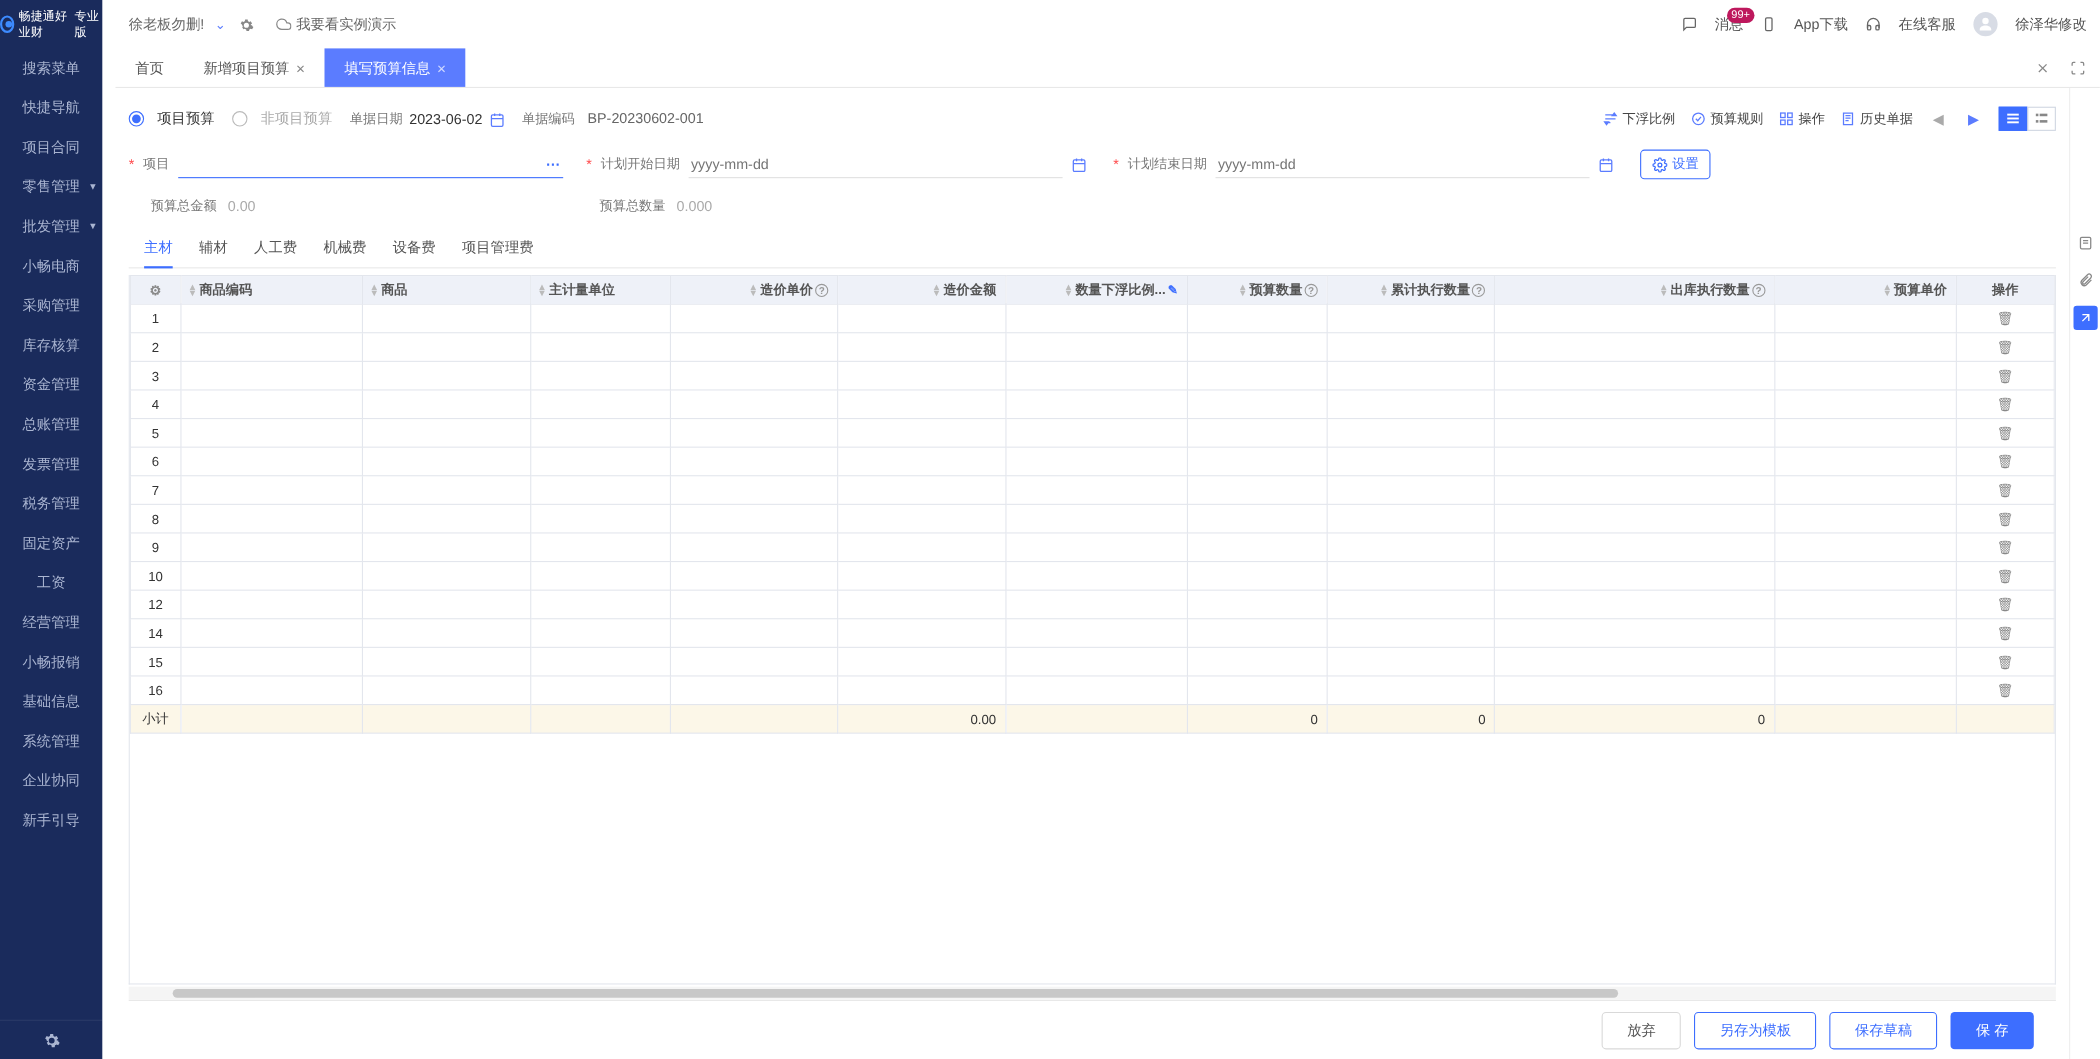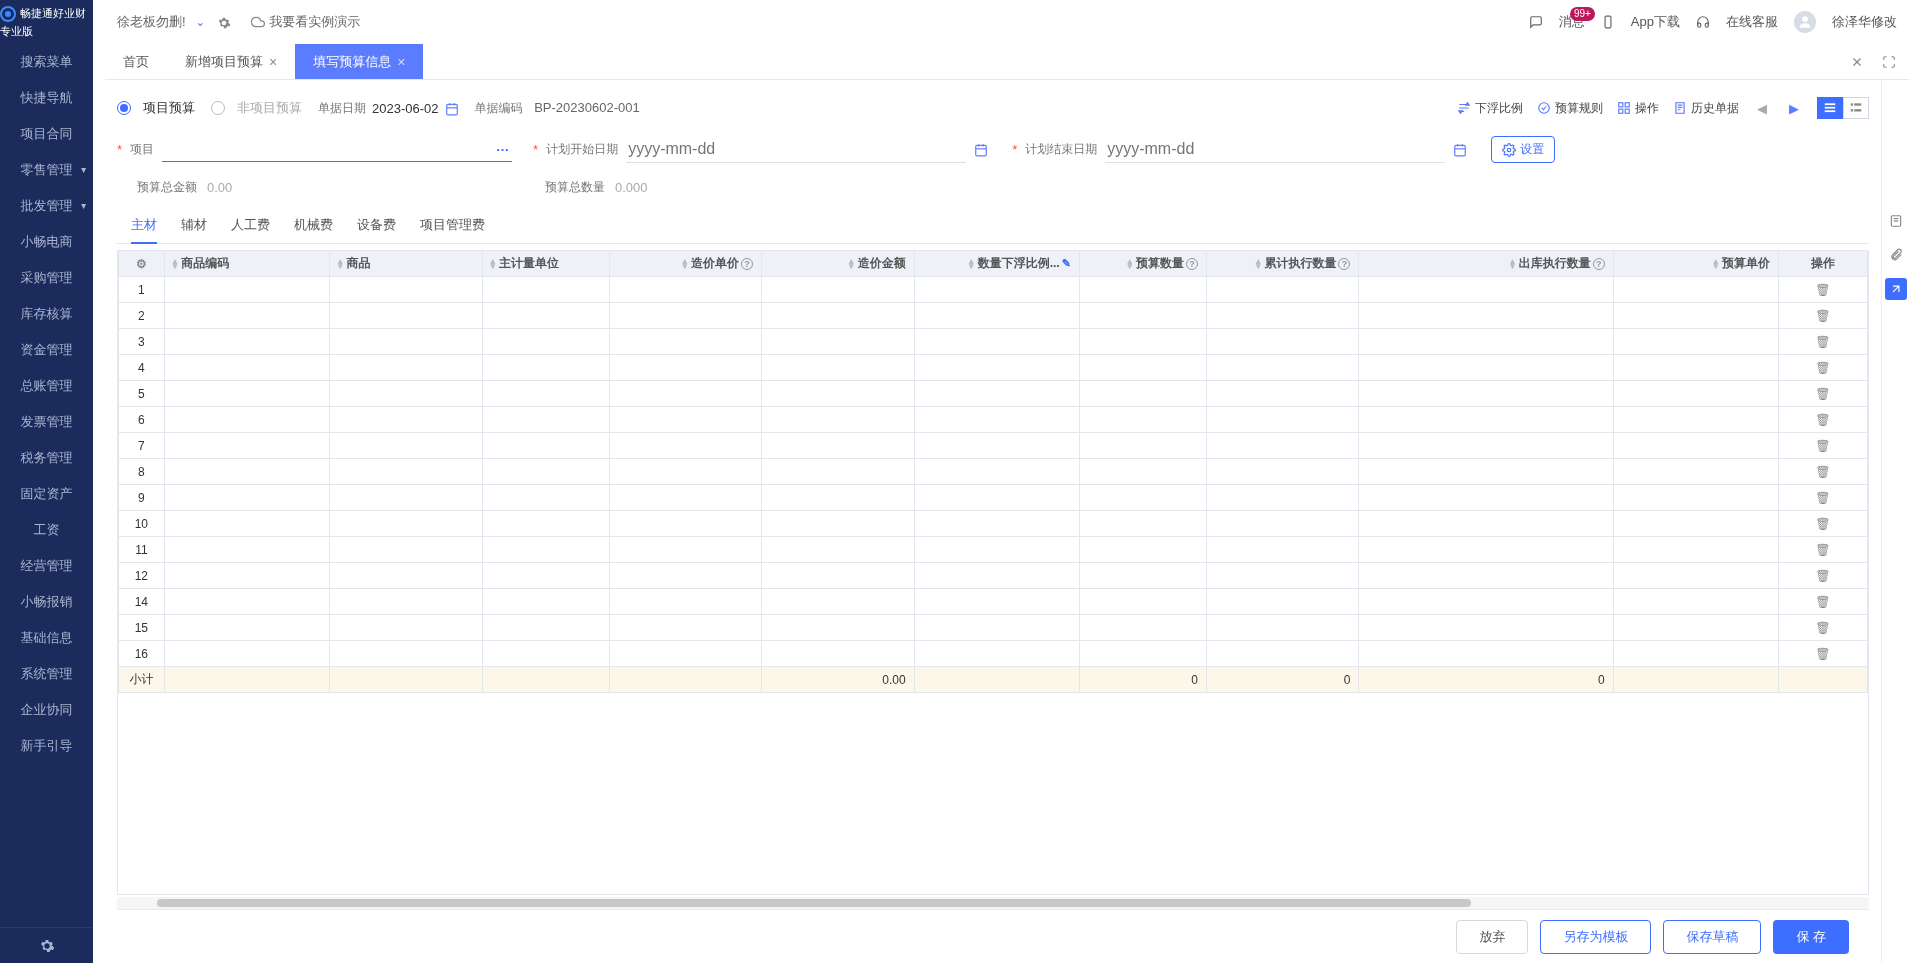--- a/index.html
+++ b/index.html
@@ -2,21 +2,21 @@
 <html><head>
   <meta charset="utf-8">
   <style>
     * { margin: 0; padding: 0; box-sizing: border-box; }
     body { font-family: -apple-system, "Microsoft YaHei", sans-serif; font-size: 13px; color: #333; background: #fff; overflow: hidden; }
     
     .app { display: flex; height: 100vh; }
     
     
     .sidebar { width: 93px; background: #1a2b5c; color: #aab5d1; display: flex; flex-direction: column; flex-shrink: 0; }
-    .logo-area { height: 44px; display: flex; align-items: flex-start; justify-content: center; color: #fff; font-size: 11px; flex-direction: column; gap: 2px; }
+    .logo-area { height: 44px; display: flex; align-items: center; justify-content: center; color: #fff; font-size: 11px; flex-direction: row; gap: 2px; }
     .logo-row { display: flex; align-items: center; gap: 4px; }
     .logo-icon { width: 16px; height: 16px; border: 2px solid #3d8bff; border-radius: 50%; position: relative; }
     .logo-icon::after { content: ""; position: absolute; width: 6px; height: 6px; background: #3d8bff; border-radius: 50%; top: 3px; left: 3px; }
     .sidebar-items { flex: 1; overflow-y: auto; }
     .sidebar-item { height: 36px; display: flex; align-items: center; justify-content: center; cursor: pointer; font-size: 13px; position: relative; }
     .sidebar-item.has-caret::after { content: "▸"; position: absolute; right: 6px; font-size: 10px; transform: rotate(90deg); }
     .sidebar-bottom { height: 36px; display: flex; align-items: center; justify-content: center; cursor: pointer; border-top: 1px solid rgba(255,255,255,0.08); }
     .gear-svg { width: 16px; height: 16px; fill: #aab5d1; }
     
     
@@ -68,21 +68,21 @@
     .view-toggle { display: flex; }
     .view-btn { width: 26px; height: 22px; display: flex; align-items: center; justify-content: center; border: 1px solid #d0d6e2; cursor: pointer; }
     .view-btn.active { background: #3d6eff; border-color: #3d6eff; color: #fff; }
     .view-btn svg { width: 14px; height: 14px; }
     
     
     .form-row { display: flex; align-items: center; gap: 24px; padding: 8px 0 12px 0; }
     .form-group { display: flex; align-items: center; gap: 8px; }
     .req { color: #ff4d4f; }
     .input-line { border: none; border-bottom: 1px solid #3d6eff; padding: 4px 2px; width: 350px; outline: none; font-size: 13px; }
-    .input-plain { border: none; border-bottom: 1px solid #e0e0e0; padding: 4px 2px; outline: none; font-size: 16px; color: #999; }
+    .input-plain { border: none; border-bottom: 1px solid #e0e0e0; padding: 4px 2px; outline: none; font-size: 13px; color: #999; }
     .input-date { width: 340px; }
     .more-dots { color: #3d6eff; cursor: pointer; margin-left: -24px; font-weight: bold; }
     .btn-outline { border: 1px solid #3d6eff; color: #3d6eff; background: #fff; padding: 4px 10px; border-radius: 4px; cursor: pointer; display: inline-flex; align-items: center; gap: 4px; font-size: 12px; }
     
     
     .summary-row { display: flex; gap: 48px; padding: 4px 20px 12px 20px; }
     .summary-item { display: flex; align-items: center; gap: 10px; min-width: 360px; }
     .summary-val { color: #aaa; }
     
     
@@ -560,34 +560,20 @@
                   <td></td>
                   <td></td>
                   <td></td>
                   <td></td>
                   <td></td>
                   <td></td>
                   <td></td>
                   <td class="col-op"><span class="trash-icon">🗑</span></td>
                 </tr>
                 <tr>
-                  <td class="col-idx">11</td>
-                  <td></td>
-                  <td></td>
-                  <td></td>
-                  <td></td>
-                  <td></td>
-                  <td></td>
-                  <td></td>
-                  <td></td>
-                  <td></td>
-                  <td></td>
-                  <td class="col-op"><span class="trash-icon">🗑</span></td>
-                </tr>
-                <tr>
                   <td class="col-idx">12</td>
                   <td></td>
                   <td></td>
                   <td></td>
                   <td></td>
                   <td></td>
                   <td></td>
                   <td></td>
                   <td></td>
                   <td></td>

